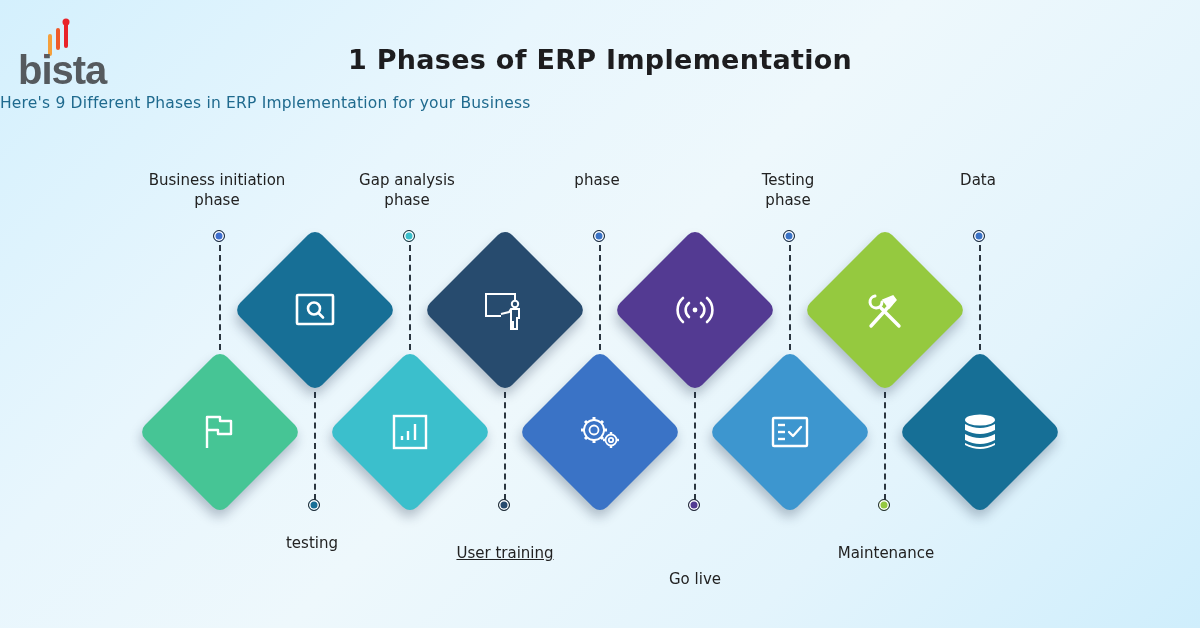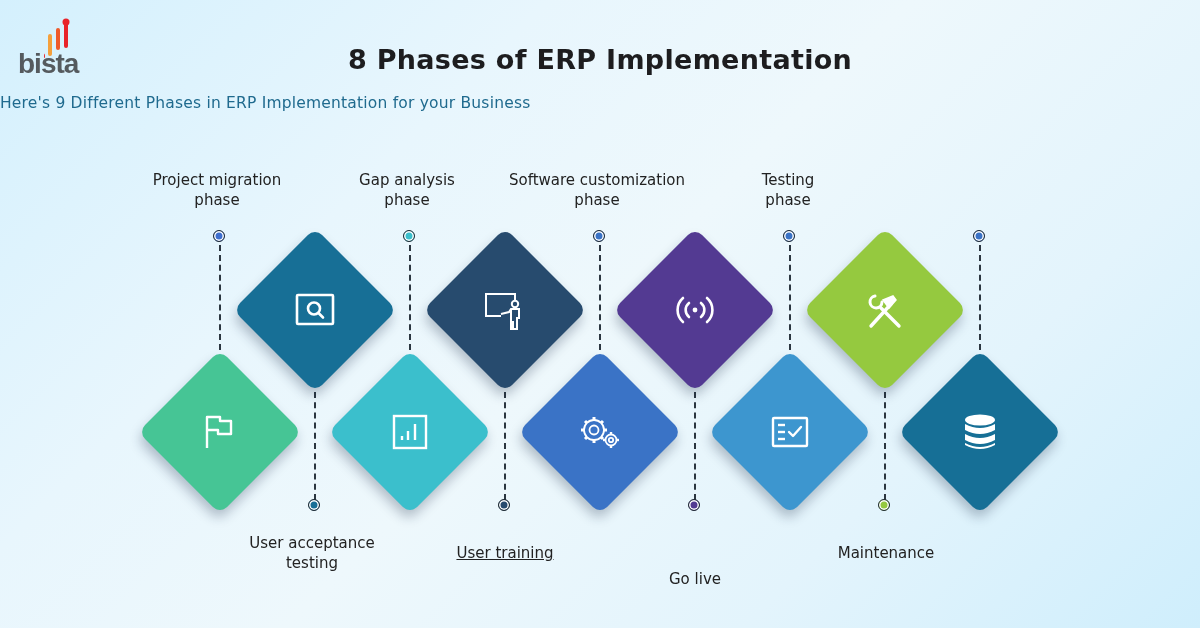--- a/index.html
+++ b/index.html
@@ -4,21 +4,21 @@
 <style>
   html, body { margin:0; padding:0; }
   body {
     width:1200px; height:628px; overflow:hidden; position:relative;
     background: linear-gradient(135deg, #d4f0fd 0%, #e8f6fd 30%, #eef8fc 50%, #e3f4fc 75%, #cfeefc 100%);
     font-family: "DejaVu Sans", sans-serif;
   }
   .logo { position:absolute; left:18px; top:18px; width:110px; height:80px; }
   .logo-text {
     position:absolute; left:0; top:32px; font-family:"Liberation Sans", sans-serif;
-    font-size:28px; font-weight:bold; color:#555a5e; letter-spacing:-1px; line-height:1;
+    font-size:40px; font-weight:bold; color:#555a5e; letter-spacing:-1px; line-height:1;
   }
   .title {
     position:absolute; left:0; width:1200px; top:44px; text-align:center;
     font-size:27px; font-weight:bold; color:#1d1d1f; letter-spacing:0.3px;
   }
   .subtitle {
     position:absolute; left:0; width:1200px; top:94px; text-align:left;
     font-size:15.5px; color:#1f6a8e; letter-spacing:0.2px;
   }
   .label {
@@ -48,44 +48,43 @@
   <svg width="60" height="40" viewBox="0 0 60 40" style="position:absolute;left:26px;top:0;">
     <line x1="6" y1="18" x2="6" y2="36" stroke="#f5a03c" stroke-width="4" stroke-linecap="round"></line>
     <line x1="14" y1="12" x2="14" y2="30" stroke="#ee5a2a" stroke-width="4" stroke-linecap="round"></line>
     <line x1="22" y1="4" x2="22" y2="28" stroke="#e8232a" stroke-width="4" stroke-linecap="round"></line>
     <circle cx="22" cy="4" r="3.5" fill="#e8232a"></circle>
     <circle cx="-2" cy="38" r="3" fill="#e8232a"></circle>
   </svg>
   <div class="logo-text">bista</div>
 </div>
 
-<div class="title">8 Phases of ERP Implementation</div>
+<div class="title">1 Phases of ERP Implementation</div>
 <div class="subtitle">Here's 9 Different Phases in ERP Implementation for your Business</div>
 
 <div class="label" style="left:117px; top:170px;">
-  <div>Project migration</div>
+  <div>Business initiation</div>
   <div>phase</div>
 </div>
 <div class="label" style="left:307px; top:170px;">
   <div>Gap analysis</div>
   <div>phase</div>
 </div>
 <div class="label" style="left:497px; top:170px;">
-  <div>Software customization</div>
   <div>phase</div>
 </div>
 <div class="label" style="left:688px; top:170px;">
   <div>Testing</div>
   <div>phase</div>
 </div>
 <div class="label" style="left:878px; top:170px;">
+  <div>Data</div>
 </div>
 
 <div class="label" style="left:212px; top:533px;">
-  <div>User acceptance</div>
   <div>testing</div>
 </div>
 <div class="label" style="left:405px; top:543px;text-decoration:underline;">
   <div>User training</div>
 </div>
 <div class="label" style="left:595px; top:569px;">
   <div>Go live</div>
 </div>
 <div class="label" style="left:786px; top:543px;">
   <div>Maintenance</div>

